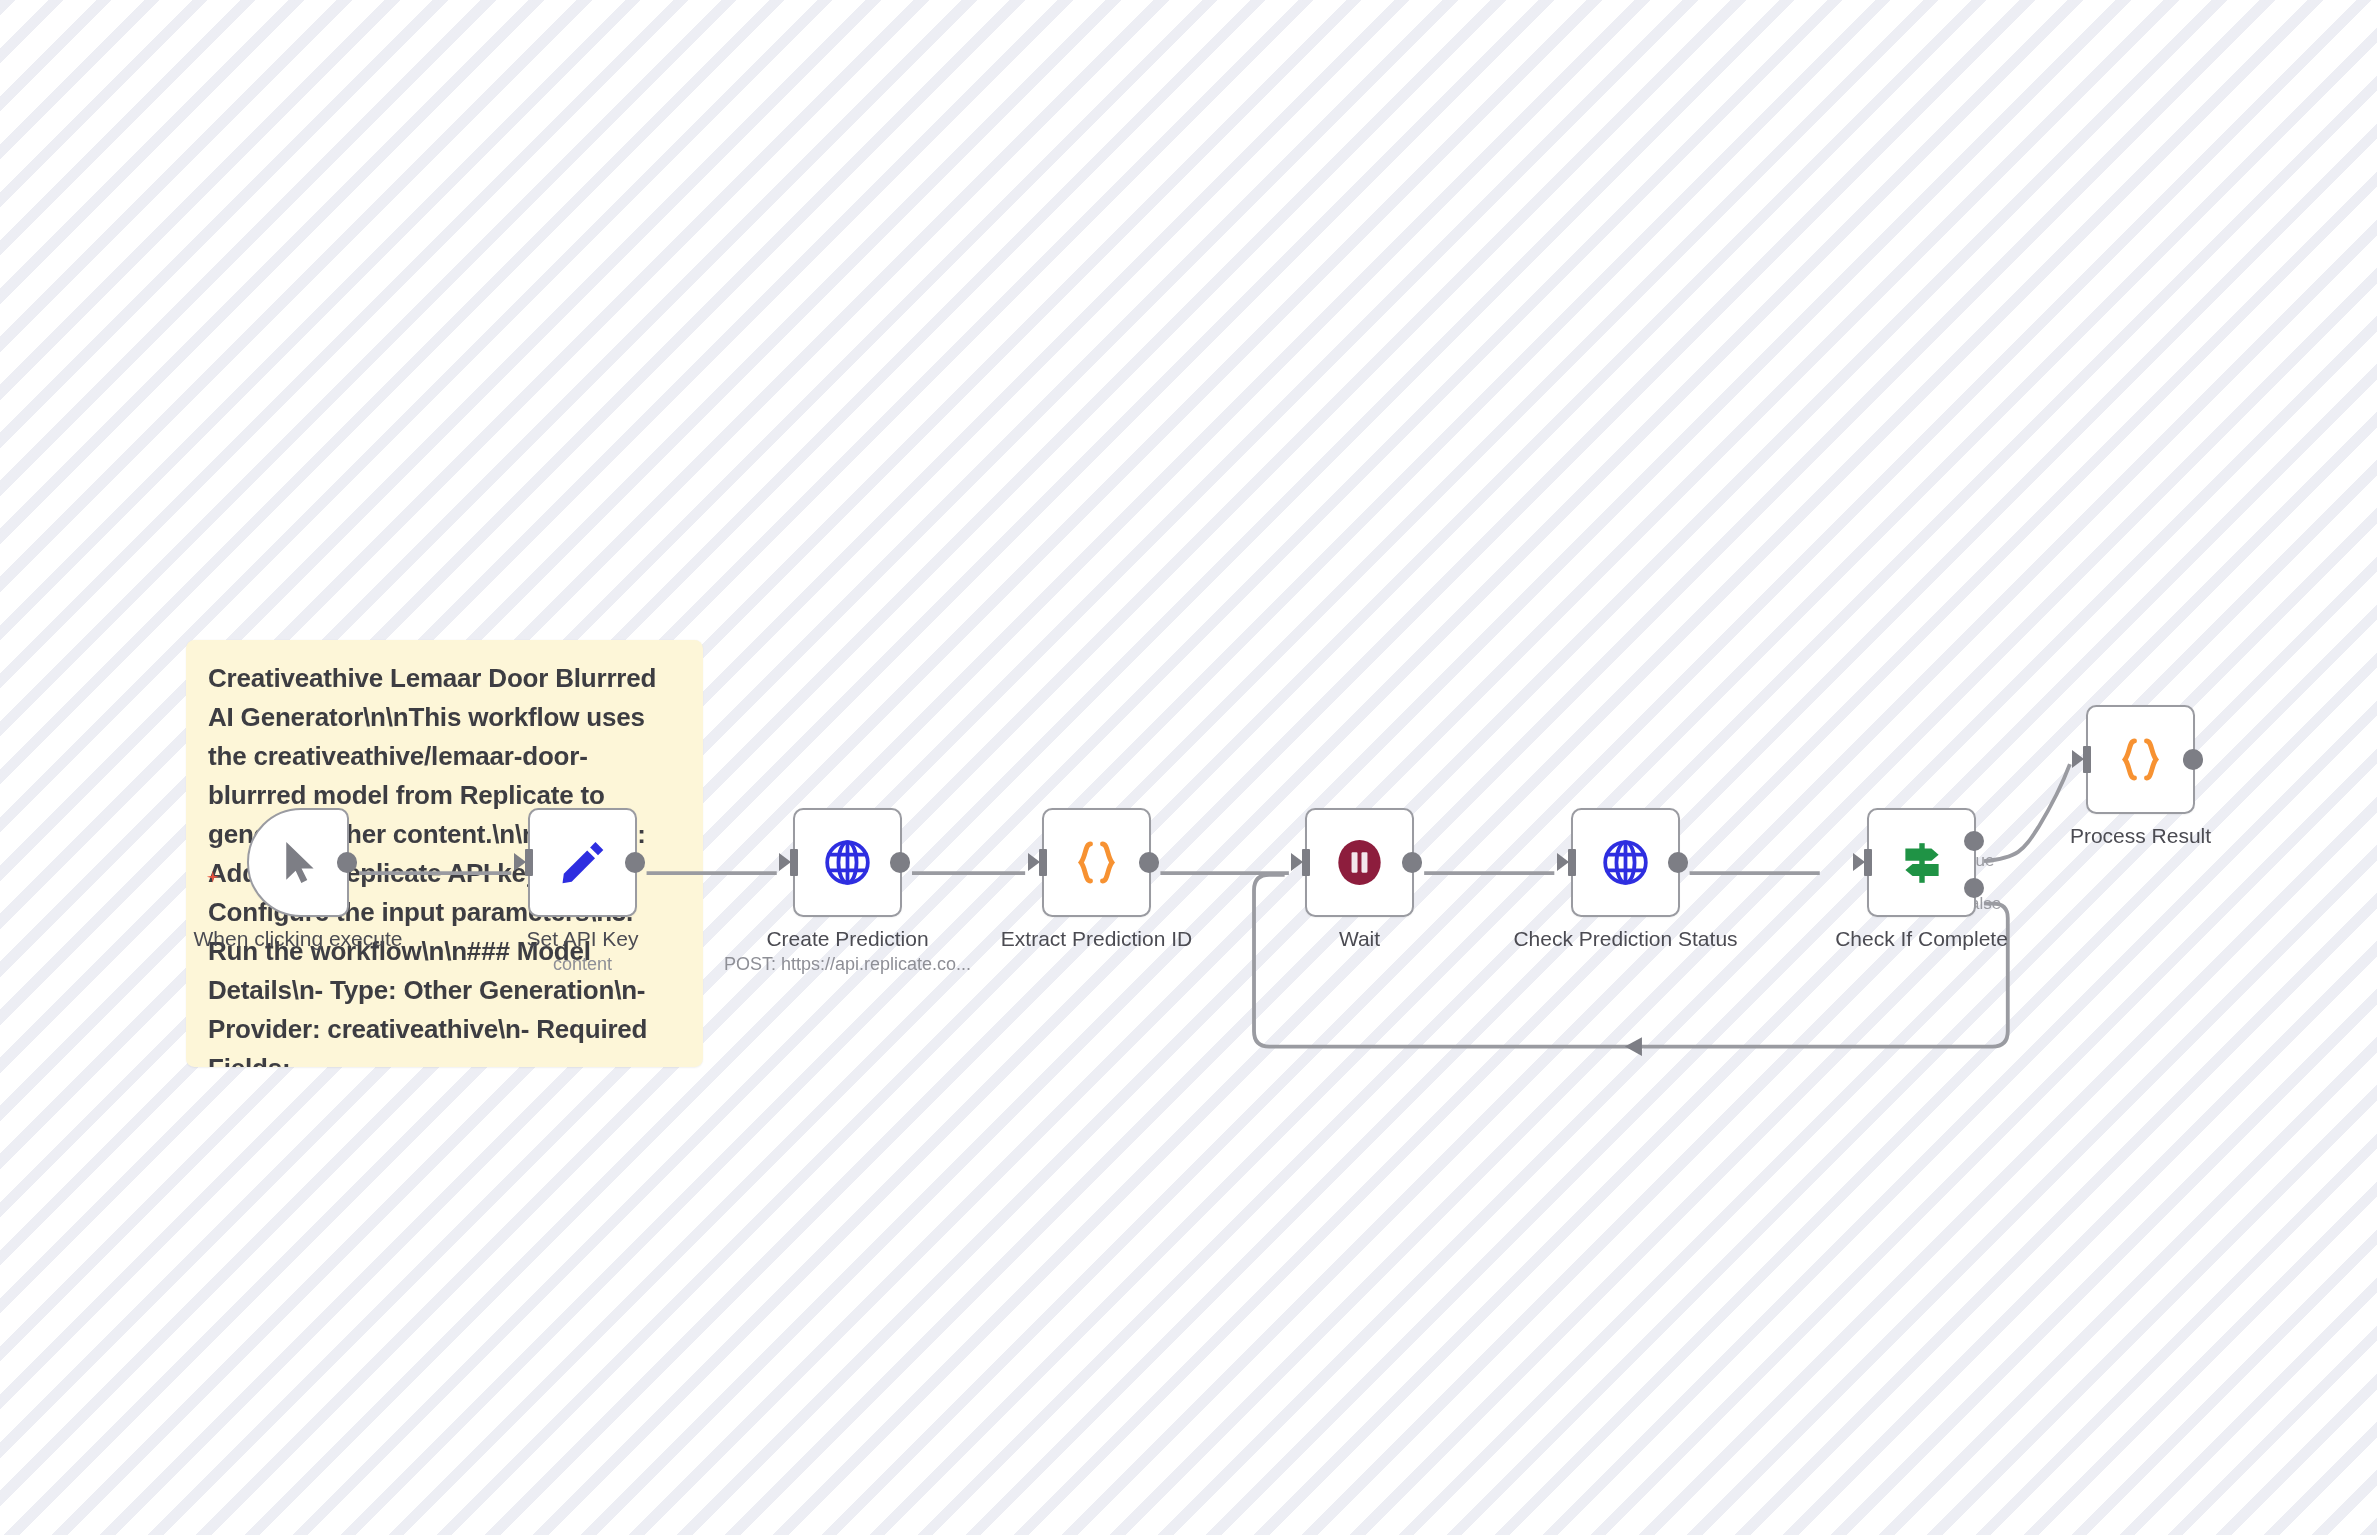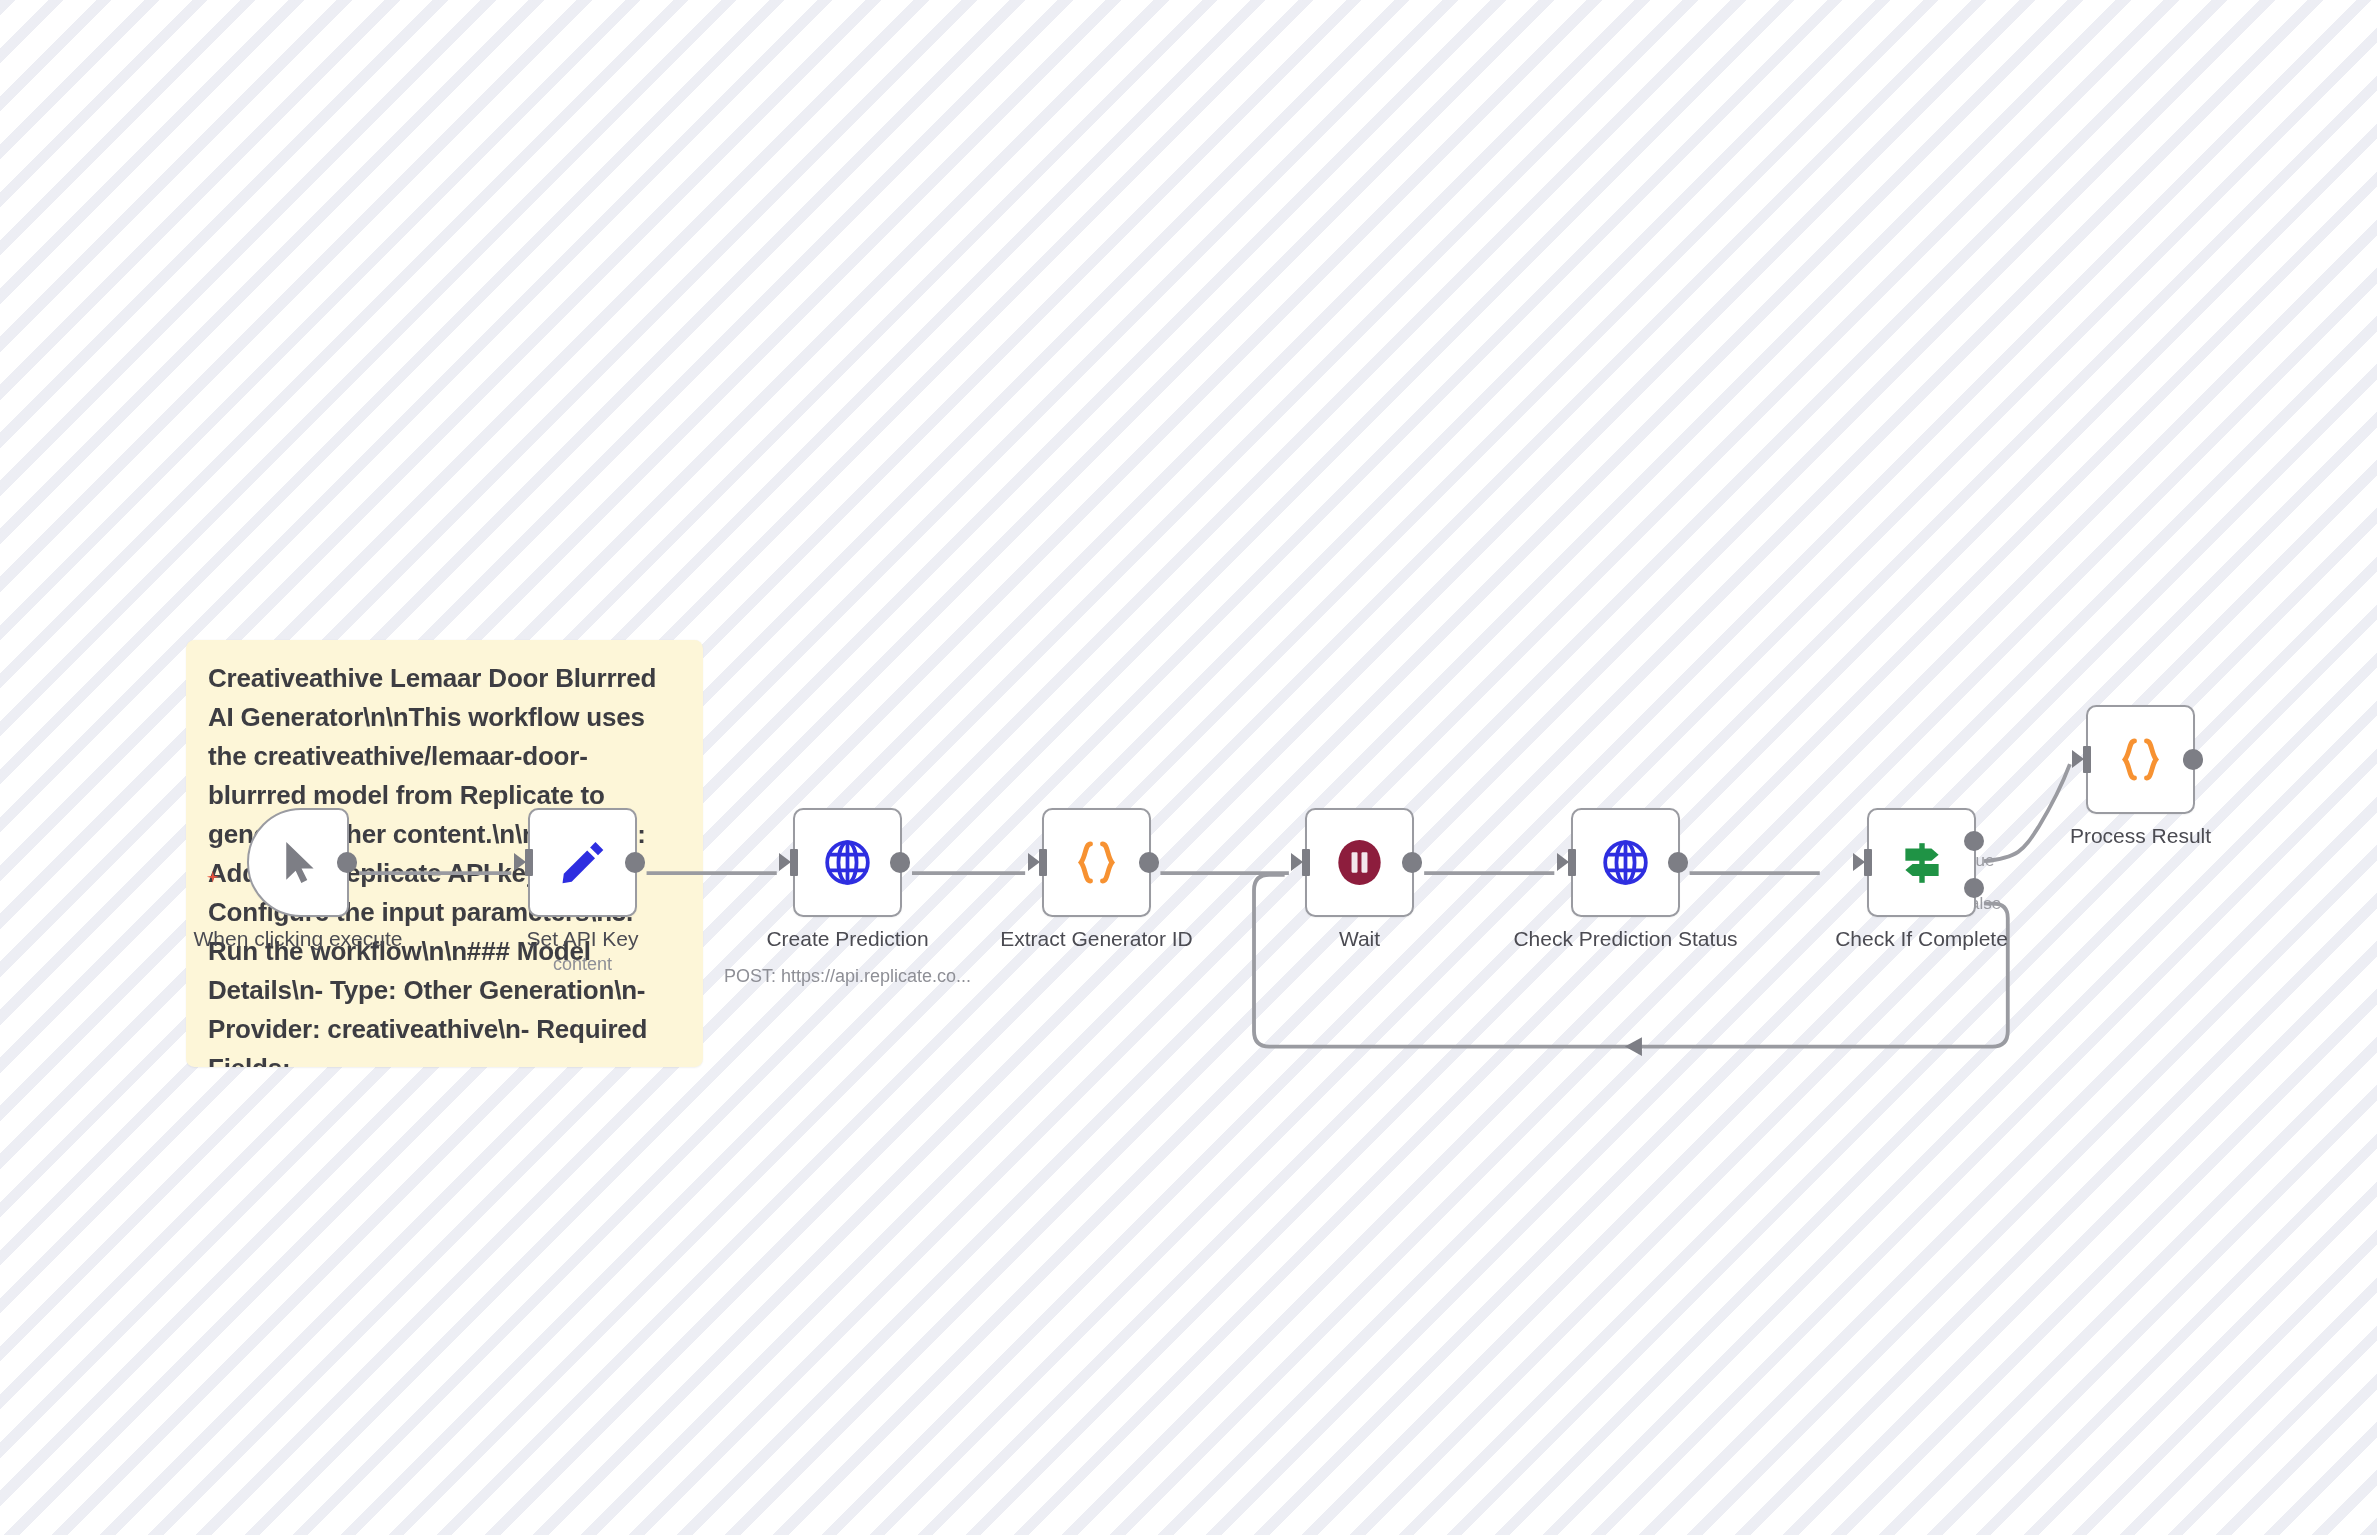--- a/index.html
+++ b/index.html
@@ -111,21 +111,21 @@
     position: absolute;
     left: 50%;
     transform: translateX(-50%);
     top: 146px;
     white-space: nowrap;
     font-size: 18px;
     color: #8e8f96;
     font-weight: 400;
     text-align: center;
   }
-  .node-sub.wide { font-size: 18px; margin-top: 12px; }
+  .node-sub.wide { font-size: 18px; }
 
   
   .port-out {
     position: absolute;
     width: 20.4px;
     height: 20.4px;
     border-radius: 50%;
     background: #7d7e85;
     top: 50%;
     right: -10.2px;
@@ -265,21 +265,21 @@
       <div class="port-in">
         <div class="tri"></div>
           <div class="bar"></div>
       </div>
       <svg class="icon" width="53" height="53" viewBox="0 0 24 24" fill="none" stroke="#f79232" stroke-width="2.2" stroke-linecap="round">
         <path d="M9.3 3.6 C6.8 3.6 7.3 9 5 12 C7.3 15 6.8 20.4 9.3 20.4"></path>
         <path d="M14.7 3.6 C17.2 3.6 16.7 9 19 12 C16.7 15 17.2 20.4 14.7 20.4"></path>
       </svg>
       <div class="port-out"></div>
     </div>
-    <div class="node-caption">Extract Generator ID</div>
+    <div class="node-caption">Extract Prediction ID</div>
   </div>
 
   <div class="node" style="left:1305px; top:808px;">
     <div class="node-box">
       <div class="port-in">
         <div class="tri"></div>
           <div class="bar"></div>
       </div>
       <svg class="icon" width="53" height="53" viewBox="0 0 24 24">
         <ellipse cx="12" cy="12" rx="9.6" ry="10.2" fill="#8d1d3d"></ellipse>

